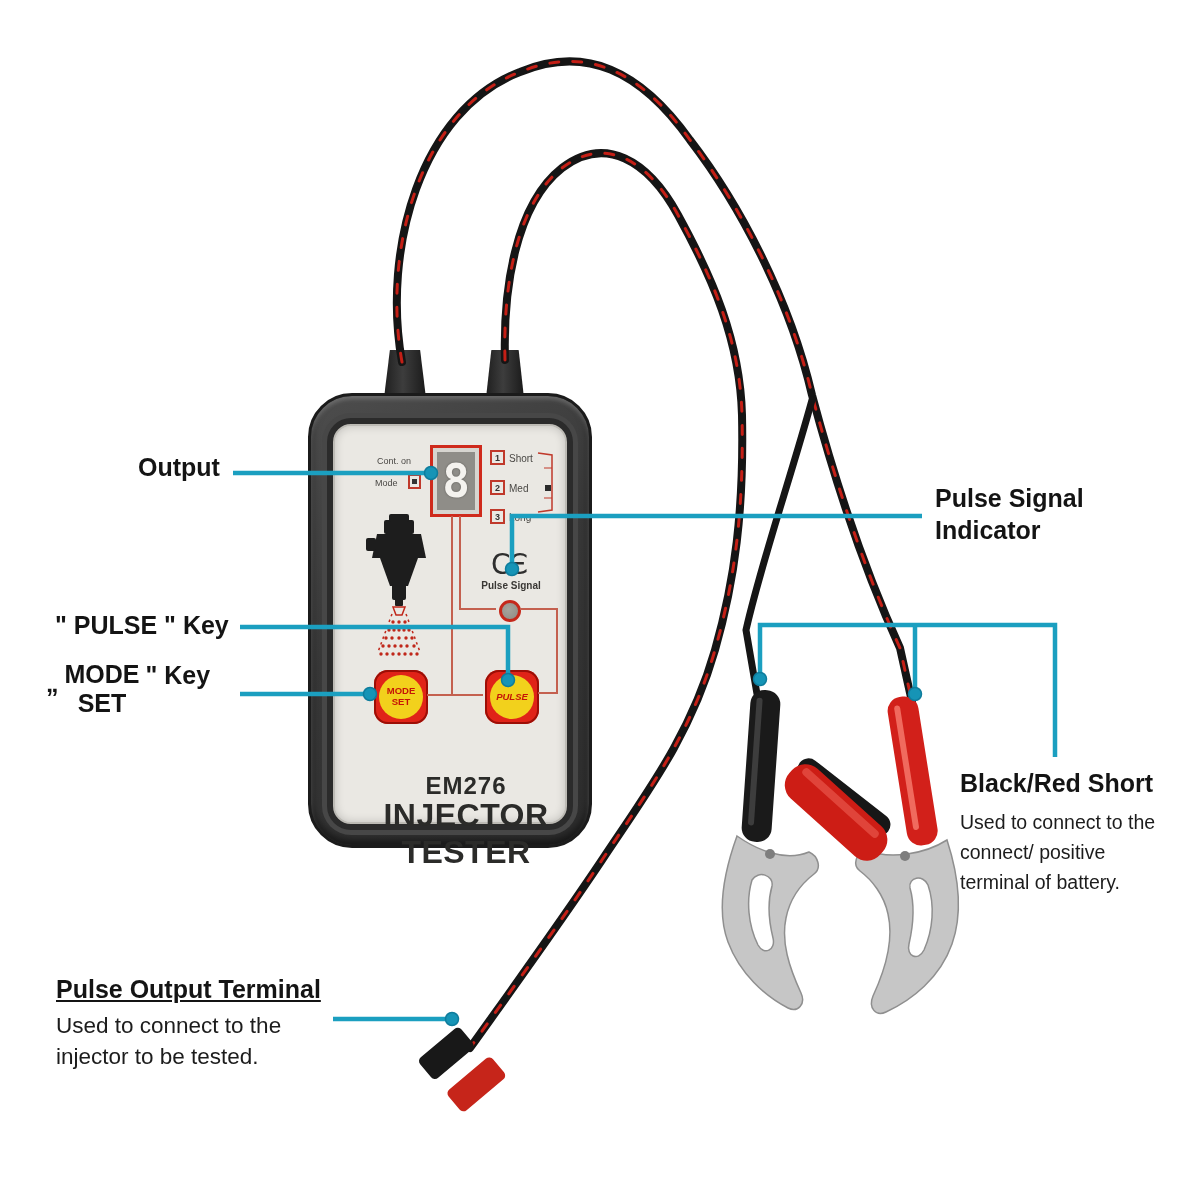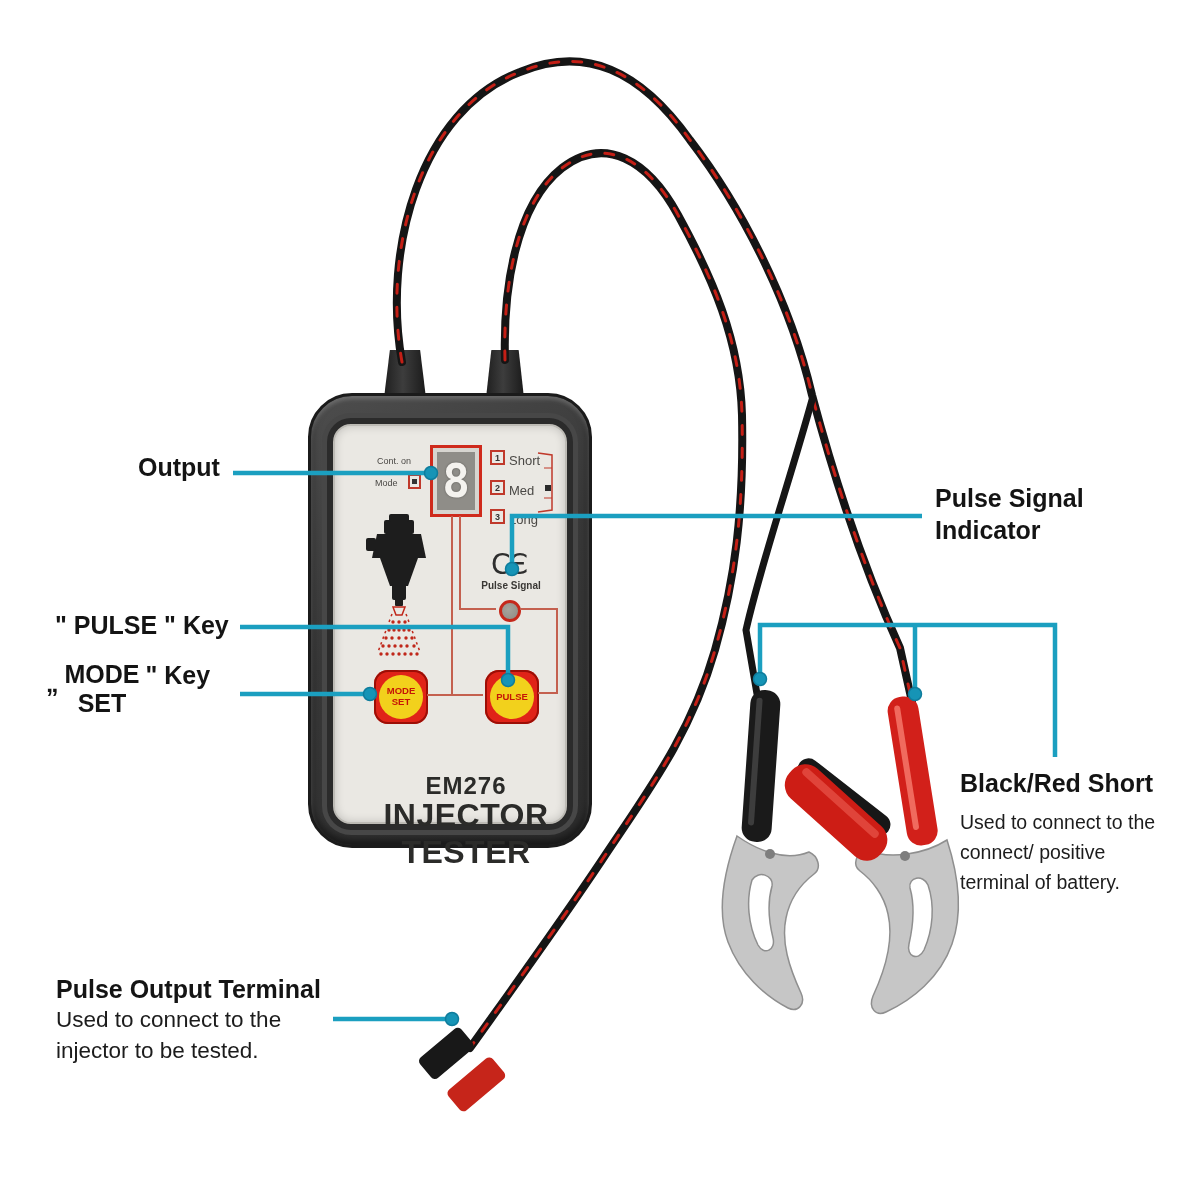--- a/index.html
+++ b/index.html
@@ -32,51 +32,51 @@
   .digit{font-family:"DejaVu Sans Mono",monospace;font-weight:bold;font-size:46px;color:#f4f2ee;
     text-shadow:0 0 2px #55534f;line-height:1;}
   .tinytext{position:absolute;font-size:9px;color:#4a4845;line-height:1;}
   .cont-label{left:28px;top:31px;width:62px;text-align:center;}
   .mode-label{left:40px;top:53px;}
   .mode-box{position:absolute;left:73px;top:48px;width:13px;height:15px;border:2px solid #c0392b;
     box-sizing:border-box;}
   .mode-box i{position:absolute;left:2px;top:3px;width:5px;height:5px;background:#333;}
   .opt-box{position:absolute;width:15px;height:15px;border:2px solid #c0392b;box-sizing:border-box;
     font-size:9px;font-weight:bold;color:#333;display:flex;align-items:center;justify-content:center;}
-  .opt-label{position:absolute;font-size:13px;color:#4a4845;}
+  .opt-label{position:absolute;font-size:10px;color:#4a4845;}
   .ce-mark{position:absolute;left:156px;top:122px;font-size:28px;color:#2e2e2e;letter-spacing:-2px;
     font-family:"DejaVu Sans",sans-serif;}
   .pulse-signal-label{position:absolute;left:98px;top:154px;width:156px;text-align:center;
     font-size:10px;font-weight:bold;color:#3a3835;}
   .led{position:absolute;left:164px;top:174px;width:22px;height:22px;border-radius:50%;
     border:3px solid #c5281b;background:radial-gradient(circle at 40% 40%,#a7a49c,#8d8a84);box-sizing:border-box;}
   .key{position:absolute;width:54px;height:54px;border-radius:14px;background:#e02318;
     box-shadow:inset 0 0 0 2px #9c0e06;display:flex;align-items:center;justify-content:center;}
   .key .cap{width:44px;height:44px;border-radius:50%;background:#f2d11c;display:flex;flex-direction:column;
     align-items:center;justify-content:center;font-size:9.5px;font-weight:bold;color:#c51407;line-height:1.15;
     text-align:center;}
   .key.modeset{left:39px;top:244px;}
-  .key.pulse{left:150px;top:244px;}
+  .key.pulse{left:150px;top:244px;font-style:italic;}
   .brand{position:absolute;left:16px;width:100%;text-align:center;font-weight:bold;color:#2b2b29;}
   .brand.model{top:346px;font-size:24px;letter-spacing:1px;}
   .brand.name{top:371px;font-size:32px;letter-spacing:.5px;}
 
   
   .co{position:absolute;color:#141414;font-weight:bold;font-size:25px;line-height:30px;}
   .co-display{left:138px;top:452px;}
   .co-pulsekey{left:55px;top:610px;}
   .co-modeset{left:46px;top:660px;display:flex;align-items:flex-start;}
   .co-modeset .oq{margin-top:8px;}
   .co-modeset .stack{display:flex;flex-direction:column;align-items:center;margin:0 6px;line-height:29px;}
   .co-psi{left:935px;top:482px;line-height:32px;}
   .co-brc{left:960px;top:768px;}
   .co-brc .title{font-size:25px;font-weight:bold;margin-bottom:9px;}
   .co-brc .desc{font-size:19.5px;font-weight:normal;line-height:30px;color:#1c1c1c;}
   .co-pot{left:56px;top:974px;}
-  .co-pot .title{font-size:25px;font-weight:bold;}
+  .co-pot .title{font-size:25px;font-weight:bold;margin-bottom:6px;text-decoration:underline;}
   .co-pot .desc{font-size:22.5px;font-weight:normal;line-height:31px;color:#1c1c1c;}
 </style>
 </head>
 <body>
 
 <div class="scene">
 
   <svg id="cables-layer" class="layer" width="1200" height="1200" viewBox="0 0 1200 1200">
 
     <g>

